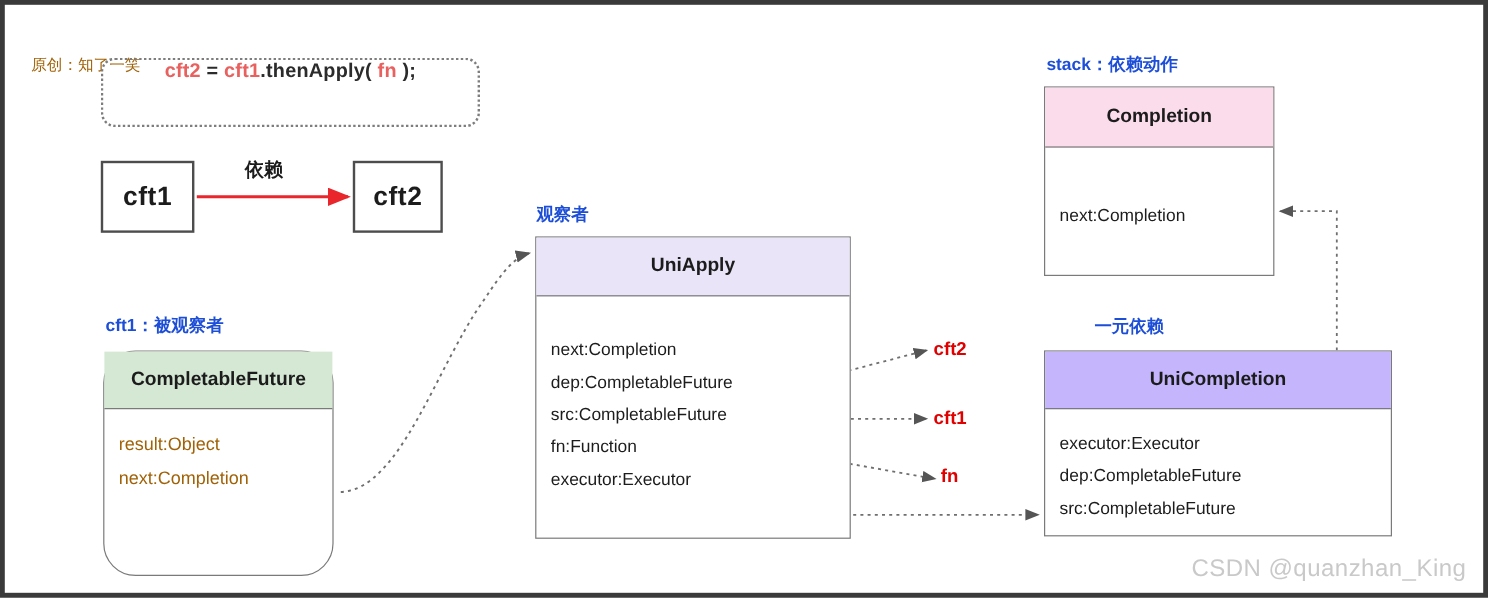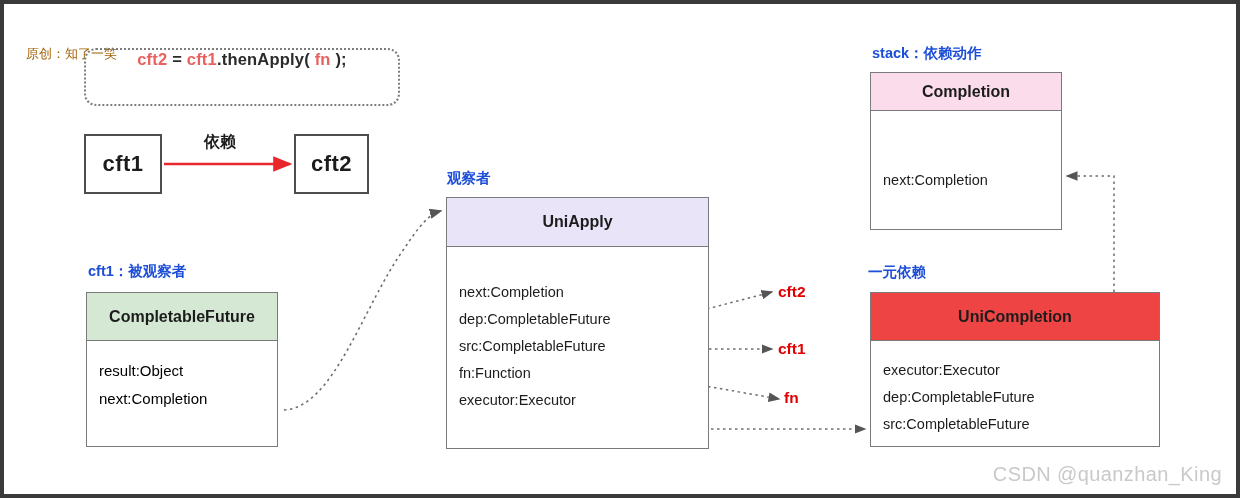--- a/index.html
+++ b/index.html
@@ -90,21 +90,21 @@
   .caption {
     position: absolute;
     font-size: 14.5px;
     font-weight: bold;
     color: #1d4ed8;
     white-space: nowrap;
   }
   #caption-cft1   { left: 84px;  top: 258px; }
   #caption-uniapply { left: 443px; top: 165px; }
   #caption-stack  { left: 868px; top: 40px;  }
-  #caption-unicompletion { left: 864px; top: 259px; }
+  #caption-unicompletion { left: 908px; top: 259px; }
 
   
   .class-box {
     position: absolute;
     border: 1.6px solid #7a7a7a;
     background: #ffffff;
     box-sizing: border-box;
   }
   .class-header {
     border-bottom: 1.6px solid #7a7a7a;
@@ -118,43 +118,43 @@
   }
   .field {
     font-size: 14.5px;
     font-weight: normal;
     color: #1c1c1c;
     line-height: 1;
     white-space: nowrap;
   }
 
   
-  #box-completablefuture { left: 82px; top: 288px; width: 192px; height: 155px; }
+  #box-completablefuture { left: 82px; top: 288px; width: 192px; height: 188px; border-radius: 27px; }
   #box-completablefuture .class-header { height: 48px; background: #d5e8d4; }
-  #box-completablefuture .field { color: #000000; font-size: 15px; }
+  #box-completablefuture .field { color: #a16207; font-size: 15px; }
   #box-completablefuture .f0 { position: absolute; left: 12px; top: 70px; }
   #box-completablefuture .f1 { position: absolute; left: 12px; top: 98px; }
 
   
   #box-uniapply { left: 442px; top: 193px; width: 263px; height: 252px; }
   #box-uniapply .class-header { height: 49px; background: #e9e4f7; }
   #box-uniapply .f0 { position: absolute; left: 12px; top: 87px; }
   #box-uniapply .f1 { position: absolute; left: 12px; top: 114px; }
   #box-uniapply .f2 { position: absolute; left: 12px; top: 141px; }
   #box-uniapply .f3 { position: absolute; left: 12px; top: 168px; }
   #box-uniapply .f4 { position: absolute; left: 12px; top: 195px; }
 
   
   #box-completion { left: 866px; top: 68px; width: 192px; height: 158px; }
-  #box-completion .class-header { height: 38px; background: #fbdceb; }
+  #box-completion .class-header { height: 50px; background: #fbdceb; }
   #box-completion .f0 { position: absolute; left: 12px; top: 100px; }
 
   
   #box-unicompletion { left: 866px; top: 288px; width: 290px; height: 155px; }
-  #box-unicompletion .class-header { height: 48px; background: #ef4444; }
+  #box-unicompletion .class-header { height: 48px; background: #c4b5fd; }
   #box-unicompletion .f0 { position: absolute; left: 12px; top: 70px; }
   #box-unicompletion .f1 { position: absolute; left: 12px; top: 97px; }
   #box-unicompletion .f2 { position: absolute; left: 12px; top: 124px; }
 
   
   .ref-label {
     position: absolute;
     font-size: 15.5px;
     font-weight: bold;
     color: #e00000;

